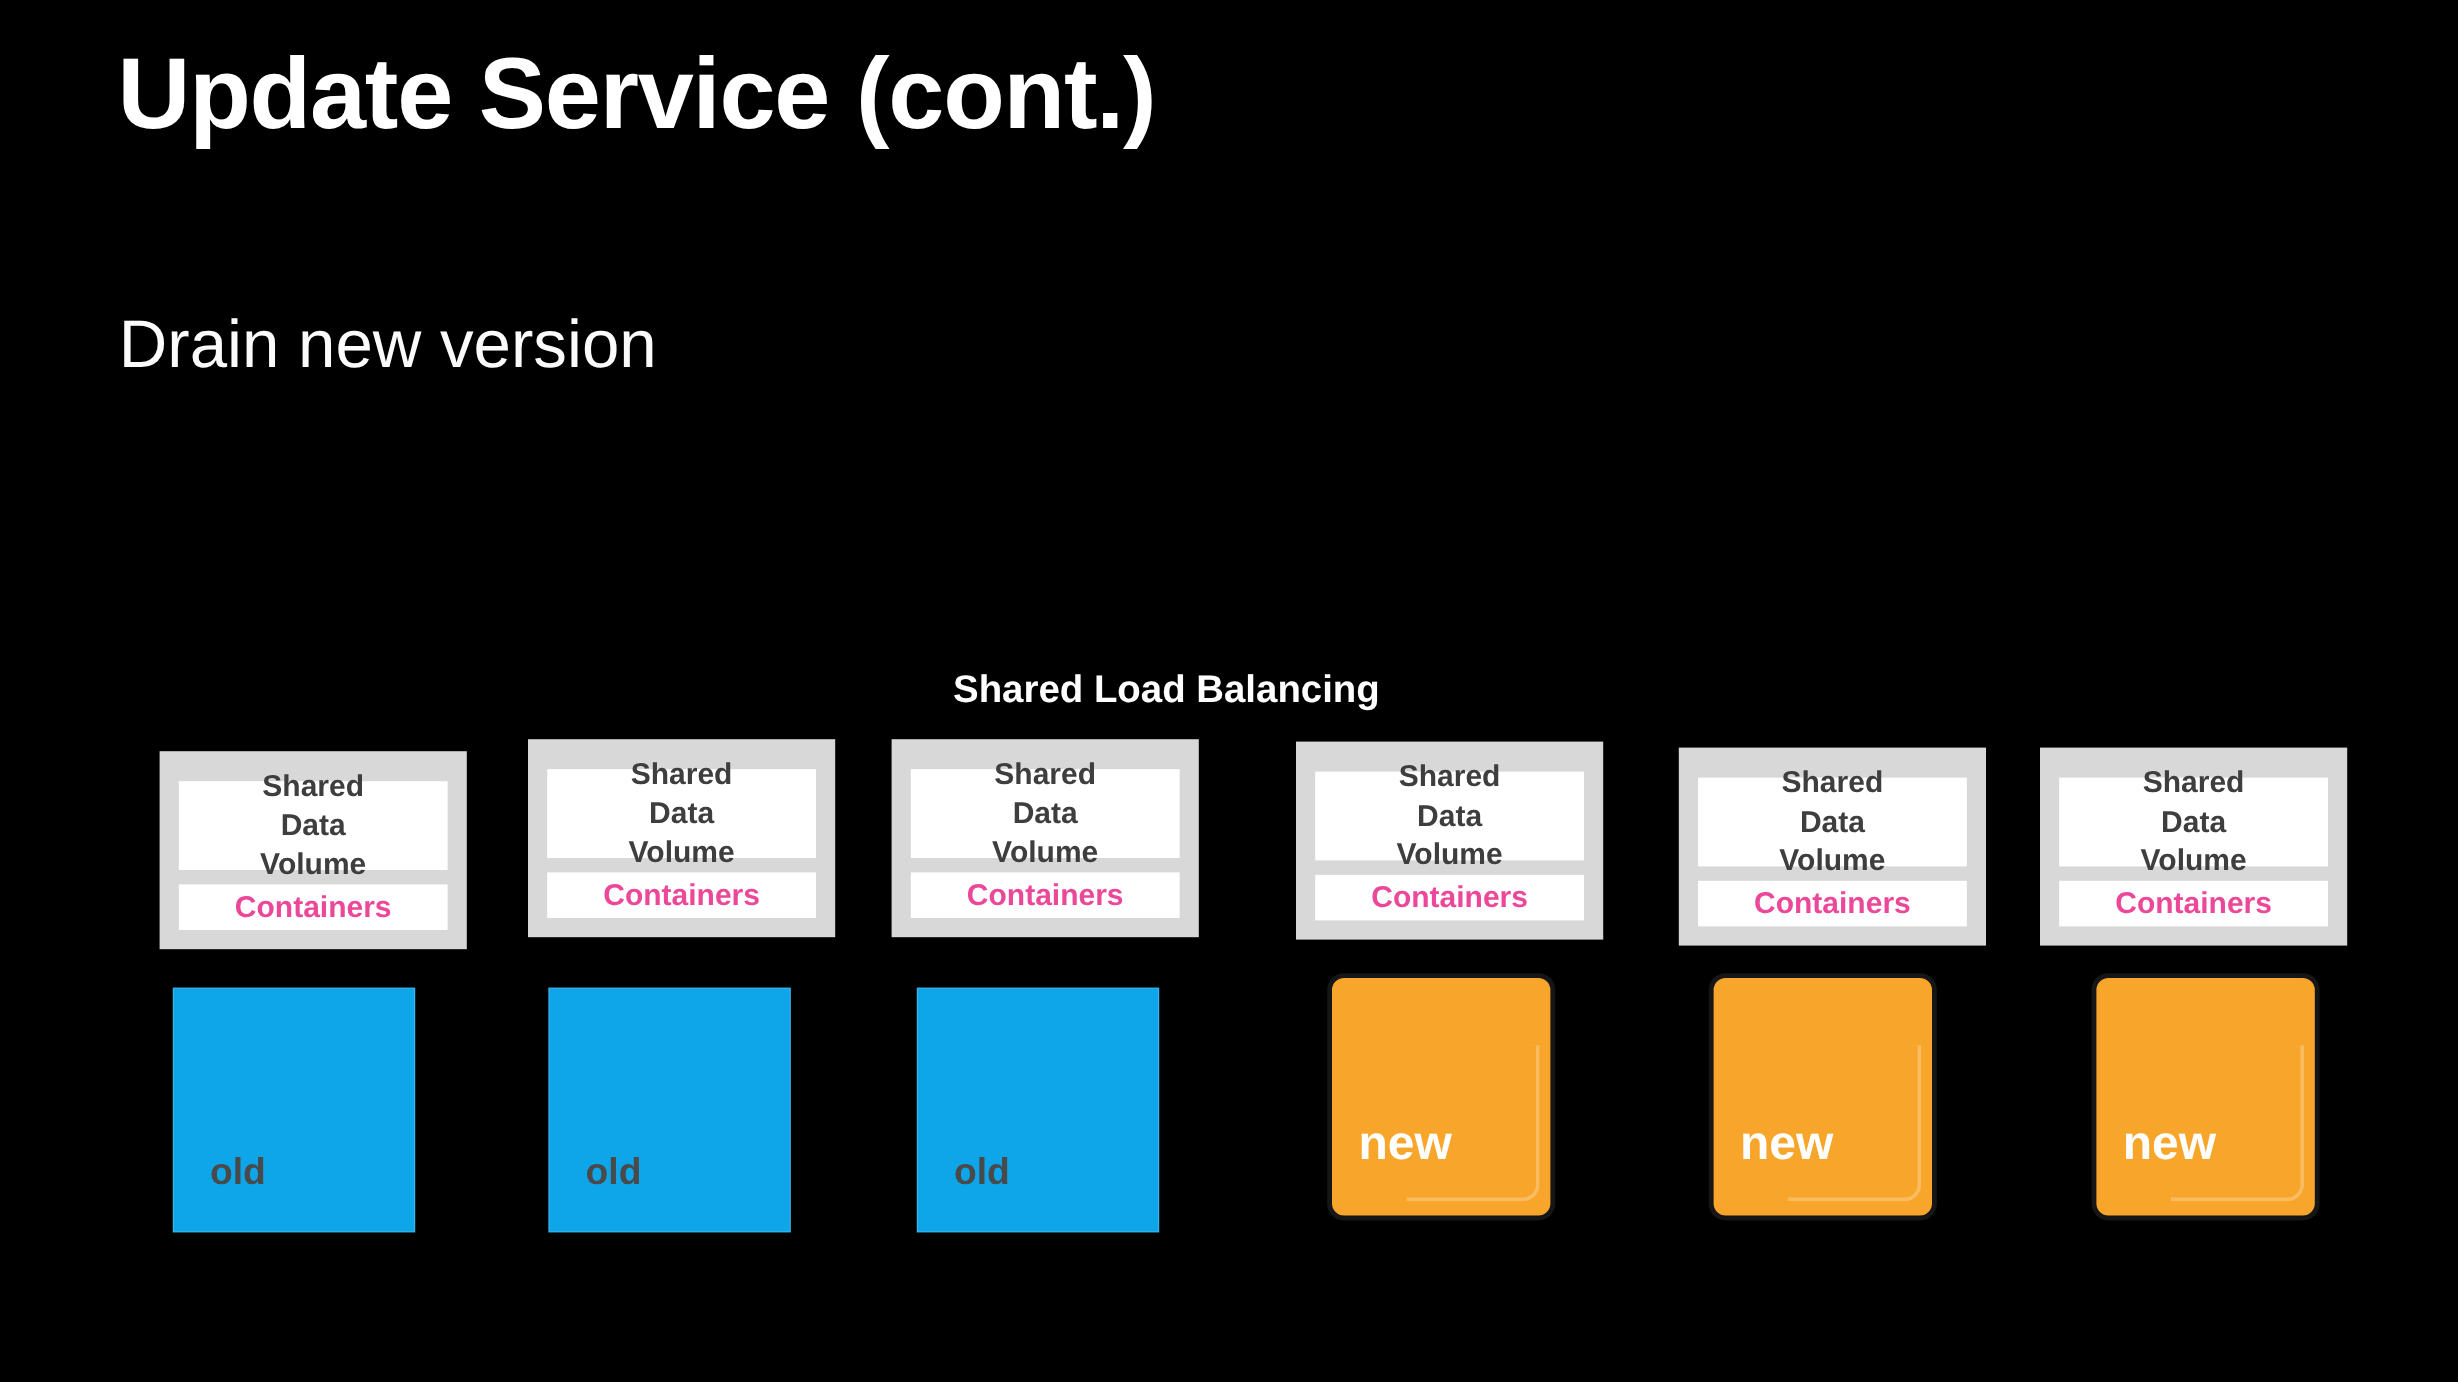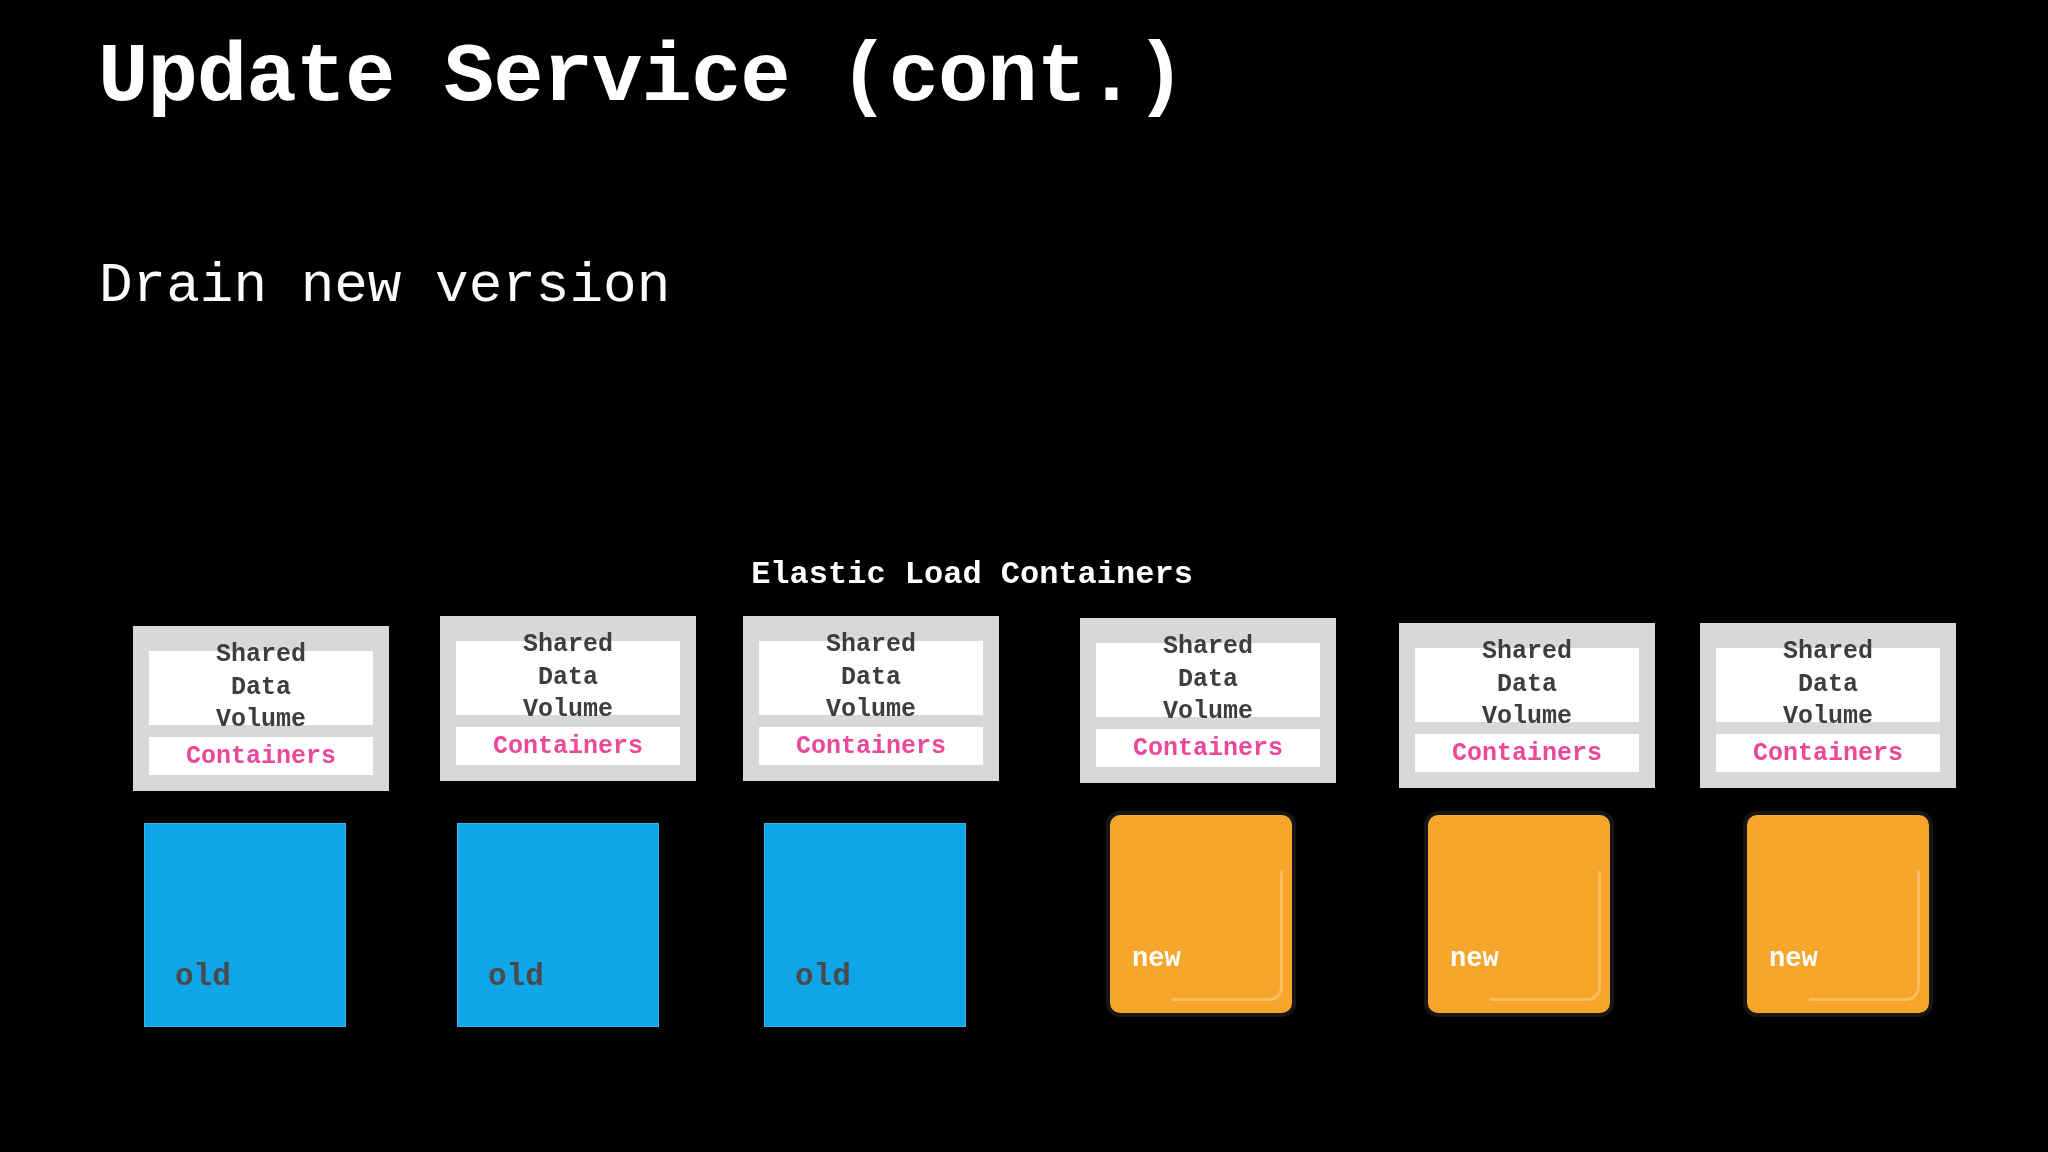--- a/index.html
+++ b/index.html
@@ -6,21 +6,21 @@
     margin: 0;
     padding: 0;
     background: #000;
   }
   .stage {
     position: relative;
     width: 2048px;
     height: 1152px;
     background: #000000;
     overflow: hidden;
-    font-family: Liberation Mono, monospace;
+    font-family: Liberation Sans, sans-serif;
   }
 
   
   .slide-title {
     position: absolute;
     left: 98px;
     top: 30px;
     font-size: 84px;
     font-weight: bold;
     color: #ffffff;
@@ -139,36 +139,36 @@
     bottom: 12px;
     border-right: 3px solid rgba(255,255,255,0.25);
     border-bottom: 3px solid rgba(255,255,255,0.25);
     border-bottom-right-radius: 14px;
     pointer-events: none;
   }
   .instance-new .state-label {
     position: absolute;
     left: 22px;
     bottom: 40px;
-    font-size: 27px;
+    font-size: 40px;
     font-weight: bold;
     color: #ffffff;
     line-height: 1;
   }
 </style>
 </head>
 <body>
 
 <div class="stage">
 
   <div class="slide-title">Update Service (cont.)</div>
 
   <div class="bullet b1">Drain new version</div>
 
-  <div class="elb-label">Elastic Load Containers</div>
+  <div class="elb-label">Shared Load Balancing</div>
 
   <div class="group g1">
     <div class="vol-box">
         <span>Shared Data Volume</span>
       </div>
     <div class="cont-box">
         <span>Containers</span>
       </div>
   </div>
   <div class="group g2">

